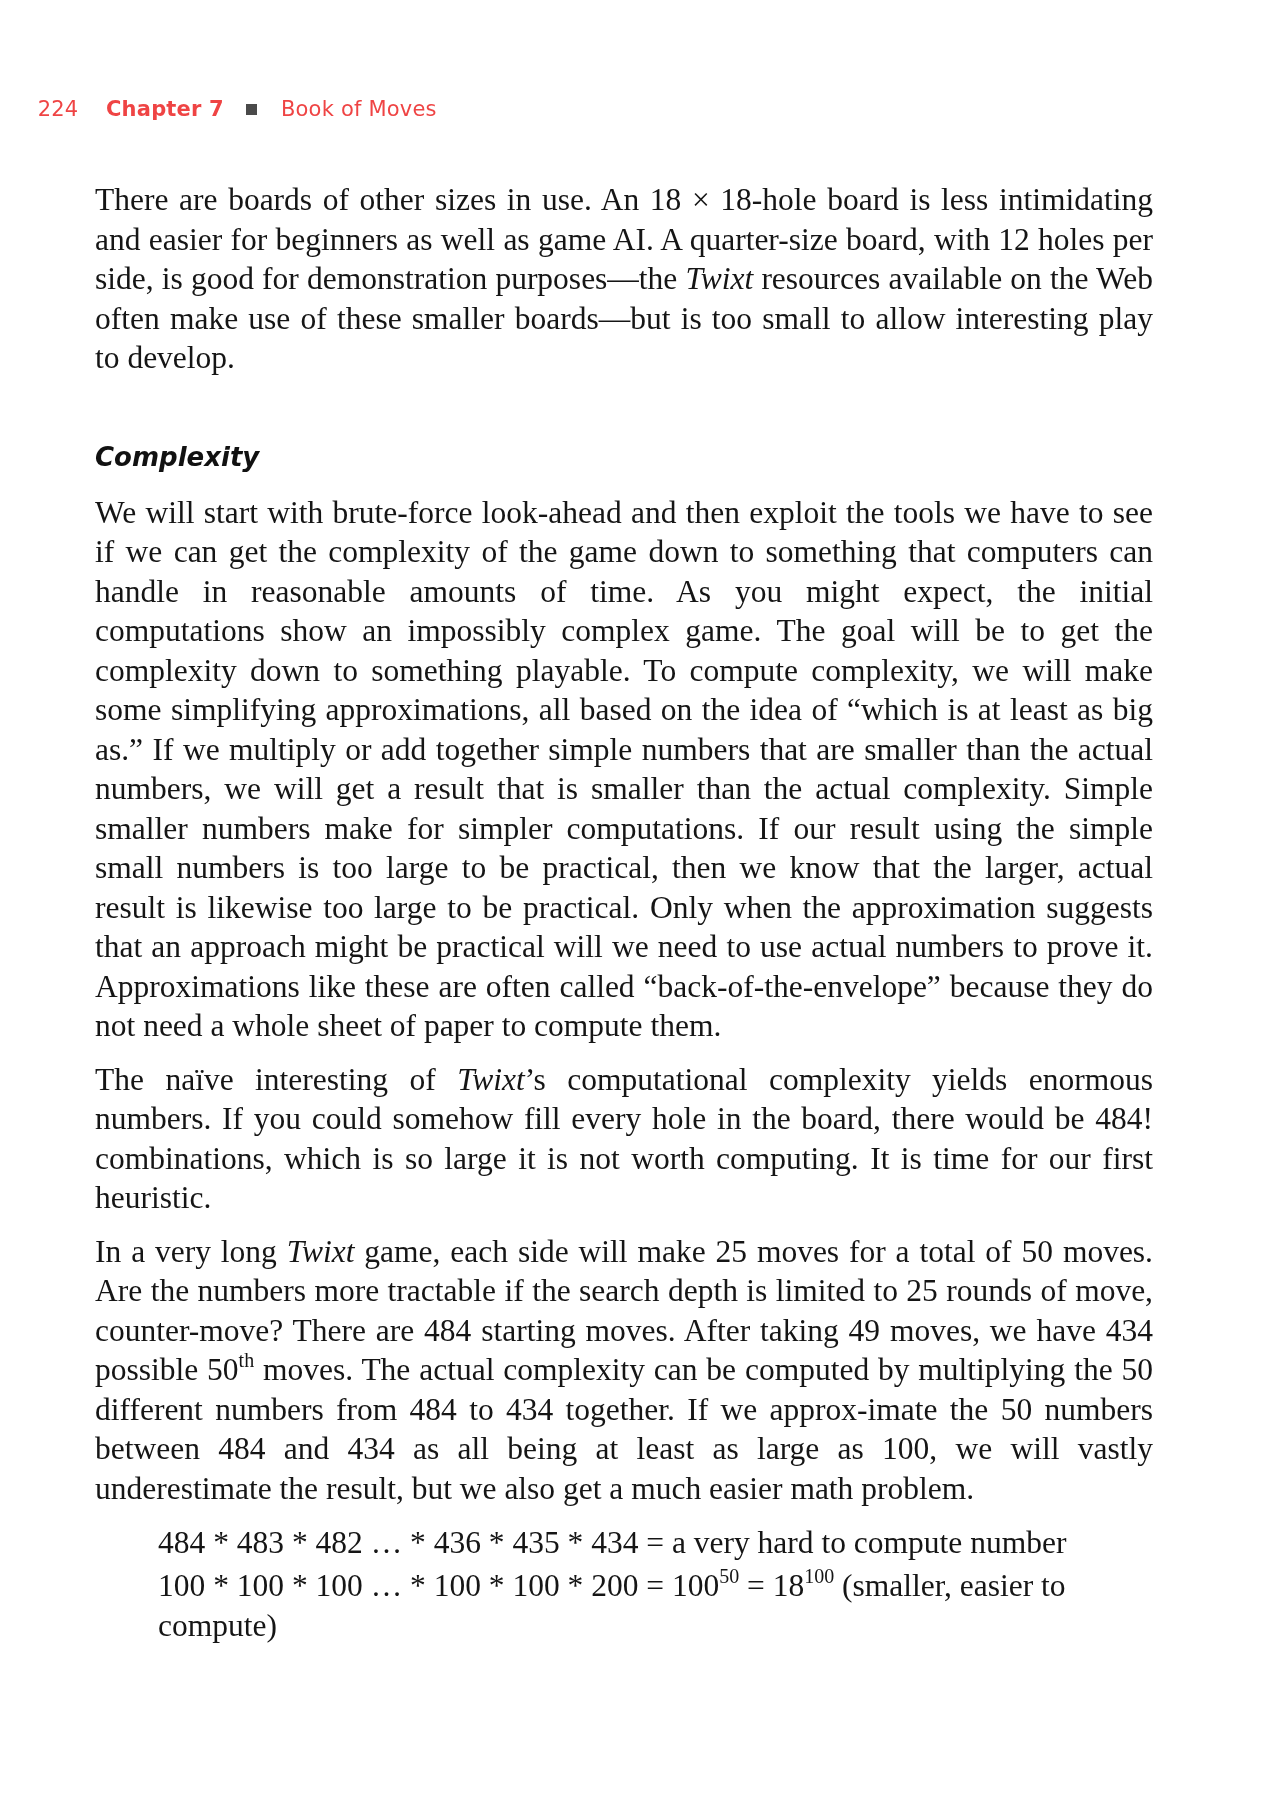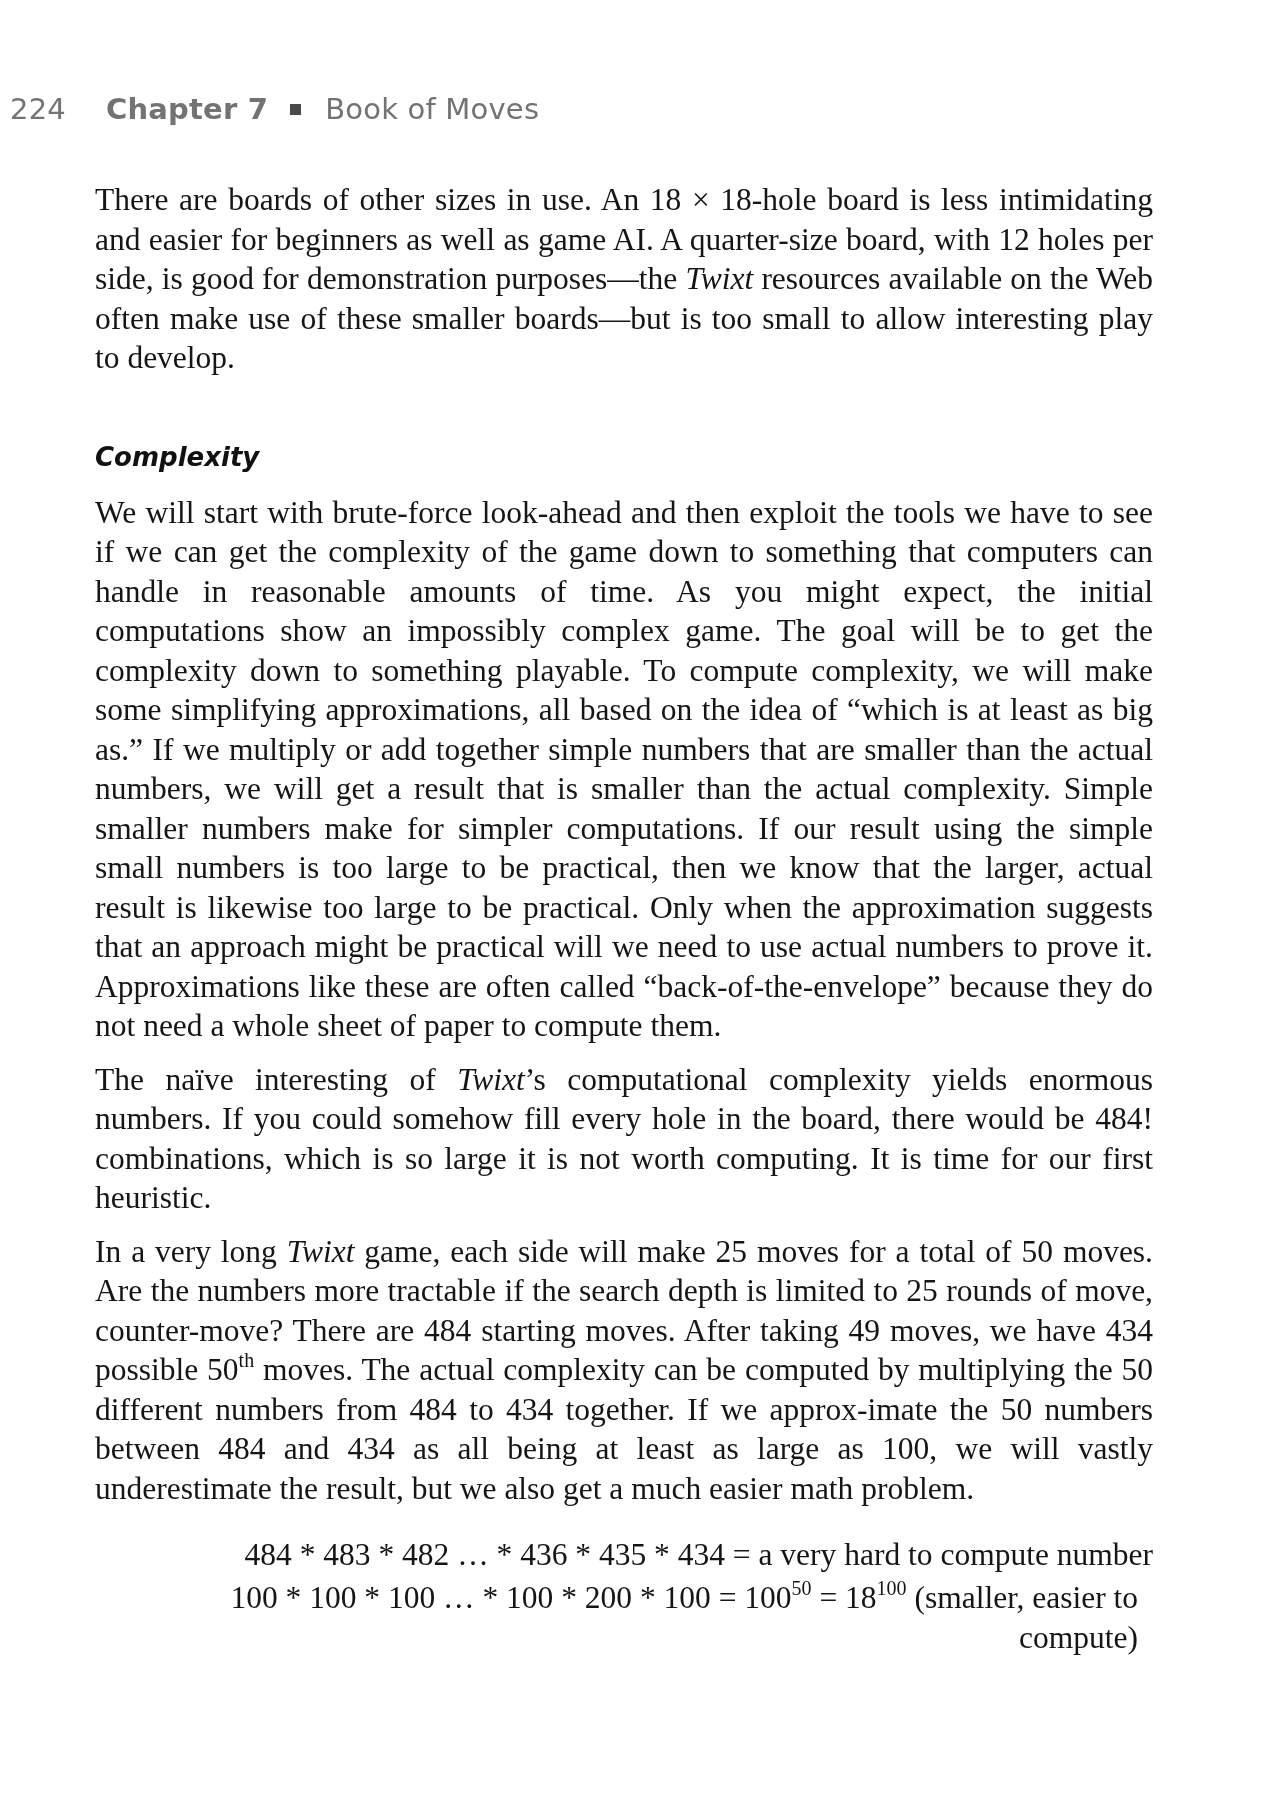--- a/index.html
+++ b/index.html
@@ -15,23 +15,24 @@
       color: #1a1a1a;
     }
     .running-header {
       position: absolute;
       top: 92px;
       left: 10px;
       height: 34px;
       display: flex;
       align-items: center;
       font-family: "DejaVu Sans", "Liberation Sans", sans-serif;
-      font-size: 29px;
-      color: #737373;
+      font-size: 21px;
+      color: #ef4444;
       letter-spacing: 0.2px;
+      text-align: center;
     }
     .running-header .page-number { width: 96px; }
     .running-header .chapter-label { margin-right: 22px; font-weight: bold; }
     .running-header .separator {
       display: inline-block;
       width: 11px;
       height: 11px;
       background: #4a4a4a;
       margin-right: 24px;
     }
@@ -65,22 +66,22 @@
     em { font-style: italic; }
     sup {
       font-size: 20px;
       line-height: 0;
       vertical-align: super;
       position: relative;
       top: -2px;
     }
     .equation-block {
       margin-left: 63px;
-      margin-top: 24px;
-      text-align: right;
+      margin-top: 12px;
+      text-align: left;
       line-height: 46px;
     }
     .equation-line { white-space: nowrap; }
     .equation-line.wrap { white-space: normal; width: 980px; line-height: 40px; }
   </style>
 </head>
 <body>
 
 <div class="running-header">
   <span class="page-number">224</span>
@@ -96,16 +97,16 @@
   <h2 class="section-heading">Complexity</h2>
 
   <p>We will start with brute-force look-ahead and then exploit the tools we have to see if we can get the complexity of the game down to something that computers can handle in reasonable amounts of time. As you might expect, the initial computations show an impossibly complex game. The goal will be to get the complexity down to something playable. To compute complexity, we will make some simplifying approximations, all based on the idea of “which is at least as big as.” If we multiply or add together simple numbers that are smaller than the actual numbers, we will get a result that is smaller than the actual complexity. Simple smaller numbers make for simpler computations. If our result using the simple small numbers is too large to be practical, then we know that the larger, actual result is likewise too large to be practical. Only when the approximation suggests that an approach might be practical will we need to use actual numbers to prove it. Approximations like these are often called “back-of-the-envelope” because they do not need a whole sheet of paper to compute them.</p>
 
   <p class="para-gap"><span>The naïve interesting of </span><em>Twixt</em><span>’s computational complexity yields enormous numbers. If you could somehow fill every hole in the board, there would be 484! combinations, which is so large it is not worth computing. It is time for our first heuristic.</span></p>
 
   <p class="para-gap"><span>In a very long </span><em>Twixt</em><span> game, each side will make 25 moves for a total of 50 moves. Are the numbers more tractable if the search depth is limited to 25 rounds of move, counter-move? There are 484 starting moves. After taking 49 moves, we have 434 possible 50</span><sup>th</sup><span> moves. The actual complexity can be computed by multiplying the 50 different numbers from 484 to 434 together. If we approx-imate the 50 numbers between 484 and 434 as all being at least as large as 100, we will vastly underestimate the result, but we also get a much easier math problem.</span></p>
 
   <div class="equation-block">
     <div class="equation-line">484 * 483 * 482 … * 436 * 435 * 434 = a very hard to compute number</div>
-    <div class="equation-line wrap"><span>100 * 100 * 100 … * 100 * 200 * 100 = 100</span><sup>50</sup><span> = 18</span><sup>100</sup><span> (smaller, easier to compute)</span></div>
+    <div class="equation-line wrap"><span>100 * 100 * 100 … * 100 * 100 * 200 = 100</span><sup>50</sup><span> = 18</span><sup>100</sup><span> (smaller, easier to compute)</span></div>
   </div>
 
 </div>
 
 </body></html>

